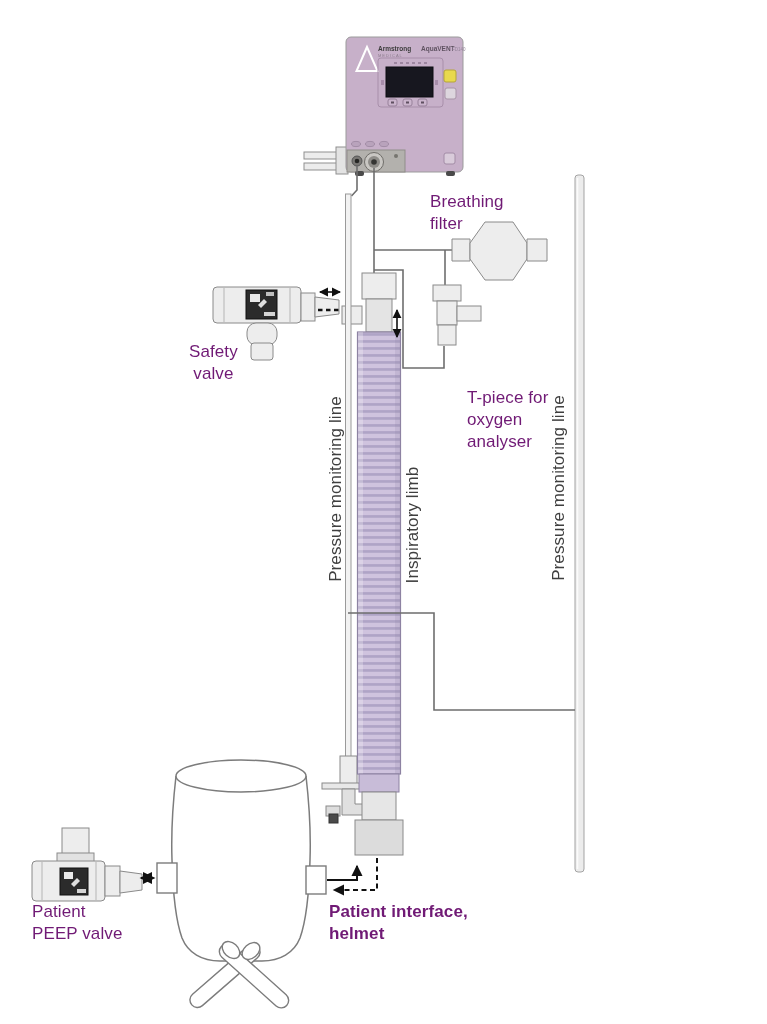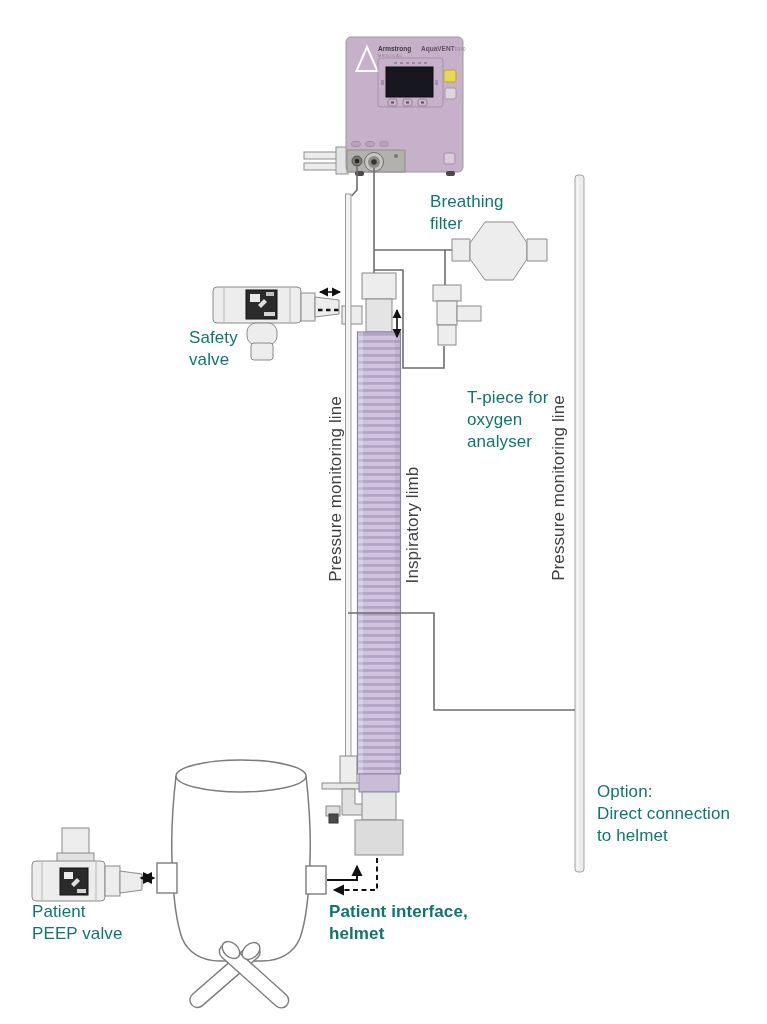--- a/index.html
+++ b/index.html
@@ -2,21 +2,21 @@
 <html><head>
 <meta charset="utf-8">
 <style>
   html,body{margin:0;padding:0;background:#ffffff;}
   #stage{
     position:relative;width:767px;height:1024px;background:#ffffff;overflow:hidden;
     font-family:"Liberation Sans",sans-serif;
   }
   svg{position:absolute;left:0;top:0;}
   .label{
-    position:absolute;font-size:17px;line-height:1.3;color:#0f766e;
+    position:absolute;font-size:17px;line-height:1.3;color:#701a75;
     white-space:pre-line;letter-spacing:.1px;
   }
   .vlabel{
     position:absolute;width:220px;text-align:center;font-size:17px;color:#3f3f3f;
     transform:rotate(-90deg);white-space:nowrap;letter-spacing:.1px;
   }
   .devtext{position:absolute;white-space:nowrap;}
   .brand{left:378px;top:45px;font-size:6.5px;font-weight:bold;color:#3c3c3c;}
   .brandsub{left:378px;top:53px;font-size:4px;letter-spacing:1px;color:#8c7d8e;}
   .model{left:421px;top:45px;font-size:6.5px;font-weight:bold;color:#5f5261;}
@@ -205,26 +205,23 @@
 <div class="devtext brand">Armstrong</div>
 <div class="devtext brandsub">MEDICAL</div>
 <div class="devtext model">AquaVENT</div>
 <div class="devtext modelsub">FD140</div>
 
 <div class="label" style="left:430px;top:191px;">Breathing
 filter</div>
 <div class="label" style="left:467px;top:347px;margin-top:40px;">T-piece for
 oxygen
 analyser</div>
-<div class="label" style="left:189px;top:327px;">Safety
+<div class="label" style="left:189px;top:341px;text-align:center;">Safety
 valve</div>
 <div class="vlabel" style="left:226px;top:479px;">Pressure monitoring line</div>
 <div class="vlabel" style="left:303px;top:515px;">Inspiratory limb</div>
 <div class="vlabel" style="left:449px;top:478px;">Pressure monitoring line</div>
-<div class="label" style="left:597px;top:781px;">Option:
-Direct connection
-to helmet</div>
 <div class="label" style="left:329px;top:901px;font-weight:bold;">Patient interface,
 helmet</div>
 <div class="label" style="left:32px;top:901px;">Patient
 PEEP valve</div>
 
 </div>
 
 </body></html>

